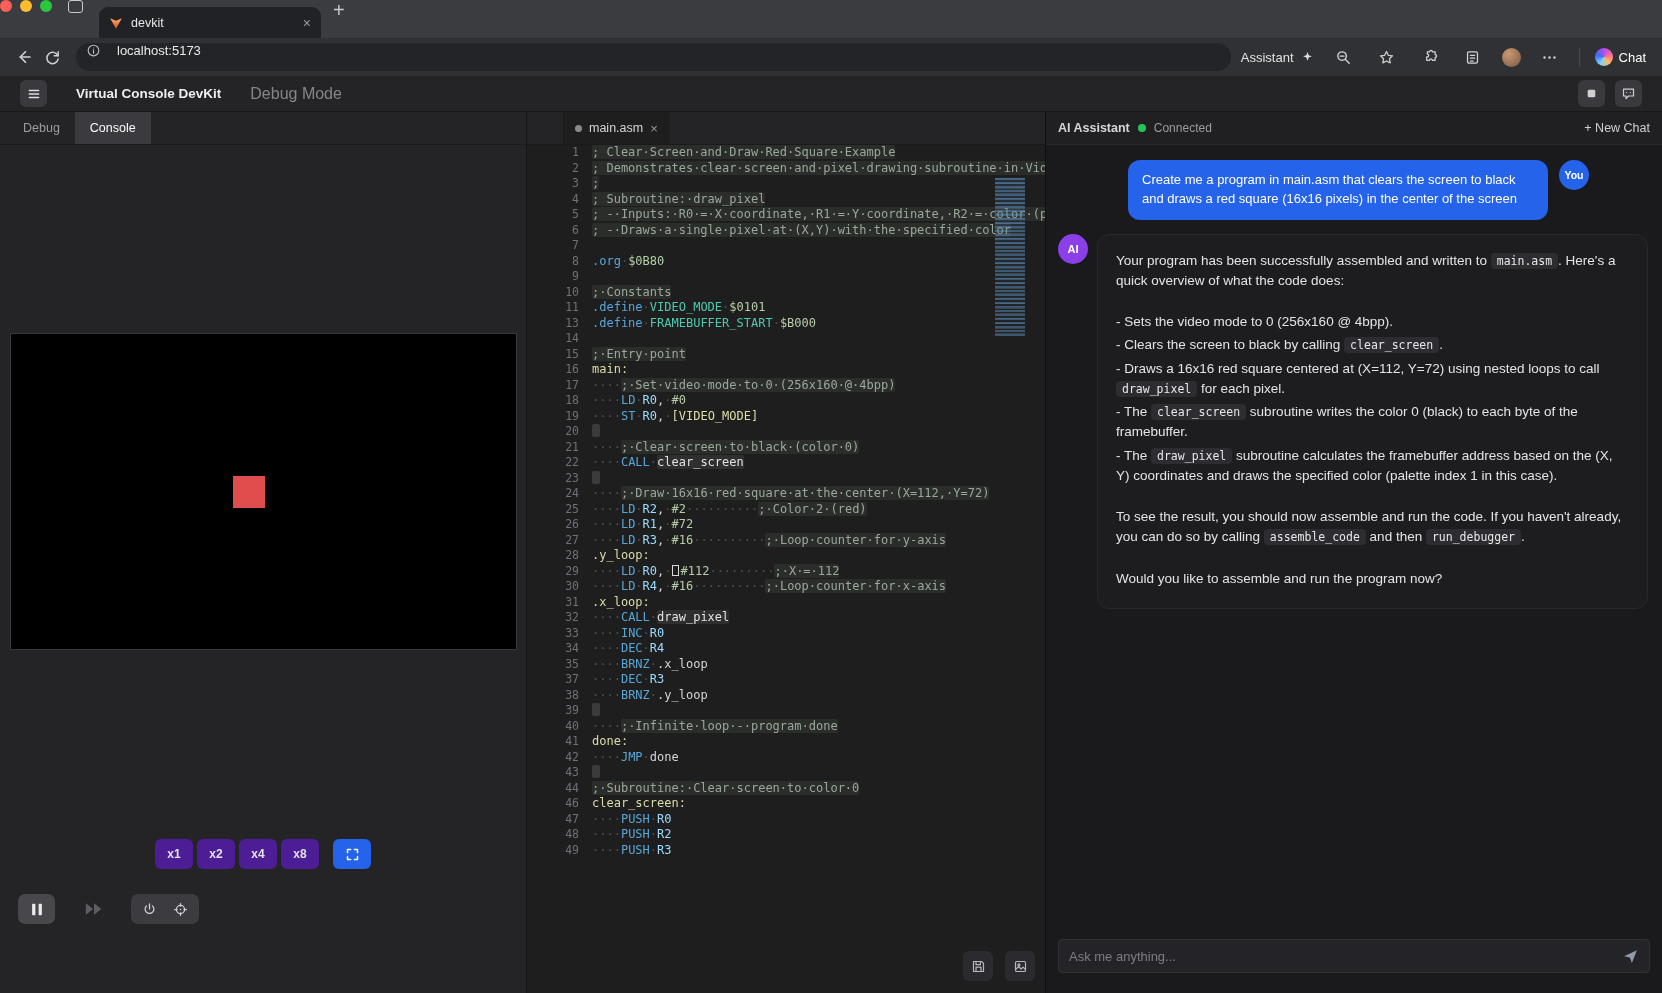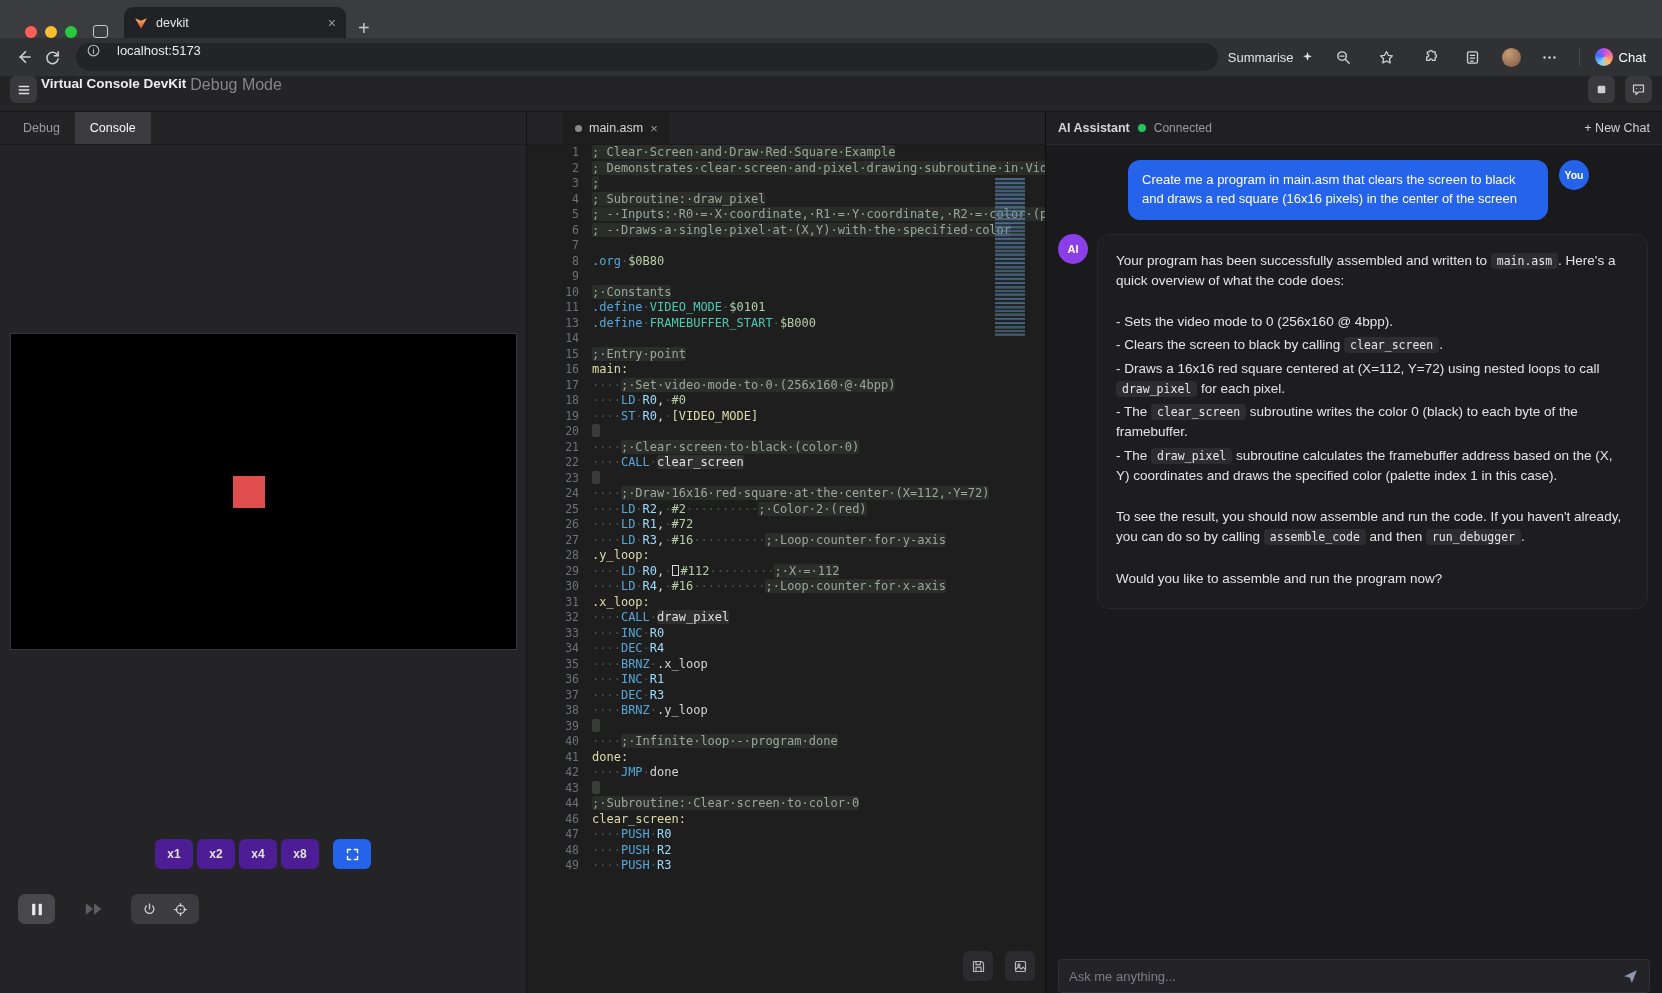--- a/index.html
+++ b/index.html
@@ -1,39 +1,39 @@
 <!DOCTYPE html>
 <html><head>
 <meta charset="utf-8">
 <style>
   * { margin:0; padding:0; box-sizing:border-box; }
   html,body { width:1662px; height:993px; background:#1e1e1e; font-family:"Liberation Sans",sans-serif; overflow:hidden; }
 
   
-  .tabstrip { height:38px; background:#3b3c3f; display:flex; align-items:flex-end; padding-left:25px; }
+  .tabstrip { height:38px; background:#3b3c3f; display:flex; align-items:flex-start; padding-left:0; }
   .lights { display:flex; gap:8px; align-items:center; margin-right:16px; }
   .light { width:12px; height:12px; border-radius:50%; }
   .win-icon { width:15px; height:13px; border:1.5px solid #c9c9cc; border-radius:3px; margin-right:16px; }
   .btab { display:flex; align-items:center; gap:8px; width:222px; height:31px; background:#212225; border-radius:9px 9px 0 0; padding:0 10px; align-self:flex-end; }
   .btab-title { color:#e6e6e8; font-size:12.5px; flex:1; }
   .btab-close { color:#9c9ca0; font-size:14px; cursor:default; }
   .newtab { color:#c8c8ca; font-size:20px; margin-left:12px; line-height:1; }
   .navbar { height:38px; background:#303134; display:flex; align-items:center; padding:0 10px; }
   .nav-icon { width:28px; height:28px; display:flex; align-items:center; justify-content:center; color:#d2d2d4; }
   .urlpill { flex:1; height:28px; background:#232427; border-radius:14px; display:flex; align-items:flex-start; padding:0 10px; gap:16px; margin:0 10px; color:#b9b9bd; }
   .url-text { color:#e9e9eb; font-size:13px; }
   .nav-right { display:flex; align-items:center; gap:15px; color:#cfcfd2; margin-right:6px; }
   .summarise { font-size:13px; color:#e2e2e4; display:flex; gap:6px; align-items:center; }
   .avatar { width:19px; height:19px; border-radius:50%; background:radial-gradient(circle at 35% 30%, #c99b72, #7a5640); }
   .chatbtn { display:flex; align-items:center; gap:6px; color:#fff; font-size:13px; }
   .copilot { width:18px; height:18px; border-radius:50%; background:conic-gradient(from 210deg, #7cd0ff, #3b6ff5, #b14bf4, #f468a0, #ffba5c, #7cd0ff); }
   .vdiv { width:1px; height:18px; background:#4a4a4e; }
 
   
-  .app-header { height:36px; background:#242427; border-bottom:1px solid #19191b; display:flex; align-items:flex-start; padding:0 10px; gap:4px; }
+  .app-header { height:36px; background:#242427; border-bottom:1px solid #19191b; display:flex; align-items:center; padding:0 20px; gap:29px; }
   .burger { width:27px; height:27px; background:#3a3a3e; border-radius:6px; display:flex; align-items:center; justify-content:center; color:#e0e0e2; }
   .app-title { font-size:13.5px; font-weight:700; color:#ededef; }
   .app-mode { font-size:16px; color:#85858a; }
   .header-actions { margin-left:auto; display:flex; gap:10px; }
   .hbtn { width:27px; height:27px; background:#3a3a3e; border-radius:6px; display:flex; align-items:center; justify-content:center; color:#cfcfd2; }
 
   
   .main { display:flex; height:881px; }
   .left { width:527px; background:#242427; position:relative; border-right:1px solid #161618; }
   .left-tabs { height:33px; display:flex; align-items:stretch; padding-left:8px; border-bottom:1px solid #1c1c1e; }
@@ -89,21 +89,21 @@
   .chat-body { position:absolute; top:33px; bottom:58px; left:0; right:0; padding:15px 14px 0 12px; overflow:hidden; }
   .user-row { display:flex; gap:11px; margin-left:70px; margin-bottom:14px; justify-content:flex-start; }
   .user-bubble { background:#2563eb; color:#fff; font-size:13px; line-height:1.45; padding:11px 14px; border-radius:12px; max-width:420px; }
   .user-avatar { width:30px; height:30px; border-radius:50%; background:#2563eb; color:#fff; font-size:10.5px; font-weight:700; display:flex; align-items:center; justify-content:center; flex-shrink:0; }
   .ai-row { display:flex; gap:9px; align-items:flex-start; }
   .ai-avatar { width:30px; height:30px; border-radius:50%; background:#8b3fe8; color:#fff; font-size:11px; font-weight:700; display:flex; align-items:center; justify-content:center; flex-shrink:0; }
   .ai-box { flex:1; background:#1d1d20; border:1px solid #28282c; border-radius:12px; padding:16px 18px; color:#e4e4e6; font-size:13.5px; line-height:1.5; }
   .ai-box p { margin:0 0 3px; }
   .ai-box p.gap { margin-bottom:21px; }
   .ai-box code { font-family:"DejaVu Sans Mono",monospace; font-size:11.5px; background:#2c2c31; padding:1px 6px; border-radius:4px; color:#e8e8ea; }
-  .chat-inputwrap { position:absolute; bottom:0; left:12px; right:12px; height:34px; background:#242428; border:1px solid #303035; border-radius:4px; display:flex; align-items:center; padding:0 10px; gap:8px; }
+  .chat-inputwrap { position:absolute; bottom:20px; left:12px; right:12px; height:34px; background:#242428; border:1px solid #303035; border-radius:4px; display:flex; align-items:center; padding:0 10px; gap:8px; }
   .chat-input-field { flex:1; background:transparent; border:none; outline:none; color:#dddde0; font-size:13px; font-family:"Liberation Sans",sans-serif; }
   .chat-input-field::placeholder { color:#7c7c84; }
   .sendbtn { color:#8f98ac; display:flex; }
 </style>
 </head>
 <body>
 
 <div>
   <div class="tabstrip">
     <div class="lights">
@@ -143,21 +143,21 @@
     <div class="urlpill">
       <svg width="15" height="15" viewBox="0 0 24 24" fill="none" stroke="currentColor" stroke-width="1.8">
           <circle cx="12" cy="12" r="8.5"></circle>
           <path d="M12 11 V16.5" stroke-linecap="round"></path>
           <circle cx="12" cy="7.8" r="0.8" fill="currentColor" stroke="none"></circle>
         </svg>
       <span class="url-text">localhost:5173</span>
     </div>
     <div class="nav-right">
       <span class="summarise">
-        <span>Summarise</span>
+        <span>Assistant</span>
         <svg width="15" height="15" viewBox="0 0 24 24" fill="currentColor">
             <path d="M12 3l1.8 5.2L19 10l-5.2 1.8L12 17l-1.8-5.2L5 10l5.2-1.8z"></path>
           </svg>
       </span>
       <span class="nav-icon">
         <svg width="17" height="17" viewBox="0 0 24 24" fill="none" stroke="currentColor" stroke-width="2">
             <circle cx="10" cy="10" r="6"></circle>
             <path d="M14.5 14.5 L20 20" stroke-linecap="round"></path>
             <path d="M7.3 10 H12.7" stroke-linecap="round"></path>
           </svg>
@@ -310,21 +310,20 @@
           <div class="cl"><span class="ln">26</span><span class="lc"><span class="tk-ws">····</span><span class="tk-kw">LD</span><span class="tk-ws">·</span><span class="tk-rg">R1</span><span class="tk-pl">,</span><span class="tk-ws">·</span><span class="tk-nm">#72</span></span></div>
           <div class="cl"><span class="ln">27</span><span class="lc"><span class="tk-ws">····</span><span class="tk-kw">LD</span><span class="tk-ws">·</span><span class="tk-rg">R3</span><span class="tk-pl">,</span><span class="tk-ws">·</span><span class="tk-nm">#16</span><span class="tk-ws">··········</span><span class="tk-cm">;·Loop·counter·for·y-axis</span></span></div>
           <div class="cl"><span class="ln">28</span><span class="lc"><span class="tk-lb">.y_loop:</span></span></div>
           <div class="cl"><span class="ln">29</span><span class="lc"><span class="tk-ws">····</span><span class="tk-kw">LD</span><span class="tk-ws">·</span><span class="tk-rg">R0</span><span class="tk-pl">,</span><span class="tk-ws">·</span><span class="tk-bx"></span><span class="tk-nm">#112</span><span class="tk-ws">·········</span><span class="tk-cm">;·X·=·112</span></span></div>
           <div class="cl"><span class="ln">30</span><span class="lc"><span class="tk-ws">····</span><span class="tk-kw">LD</span><span class="tk-ws">·</span><span class="tk-rg">R4</span><span class="tk-pl">,</span><span class="tk-ws">·</span><span class="tk-nm">#16</span><span class="tk-ws">··········</span><span class="tk-cm">;·Loop·counter·for·x-axis</span></span></div>
           <div class="cl"><span class="ln">31</span><span class="lc"><span class="tk-lb">.x_loop:</span></span></div>
           <div class="cl"><span class="ln">32</span><span class="lc"><span class="tk-ws">····</span><span class="tk-kw">CALL</span><span class="tk-ws">·</span><span class="tk-fn">draw_pixel</span></span></div>
           <div class="cl"><span class="ln">33</span><span class="lc"><span class="tk-ws">····</span><span class="tk-kw">INC</span><span class="tk-ws">·</span><span class="tk-rg">R0</span></span></div>
           <div class="cl"><span class="ln">34</span><span class="lc"><span class="tk-ws">····</span><span class="tk-kw">DEC</span><span class="tk-ws">·</span><span class="tk-rg">R4</span></span></div>
           <div class="cl"><span class="ln">35</span><span class="lc"><span class="tk-ws">····</span><span class="tk-kw">BRNZ</span><span class="tk-ws">·</span><span class="tk-pl">.x_loop</span></span></div>
-          <div class="cl"><span class="ln">36</span><span class="lc"><span class="tk-ws">····</span><span class="tk-kw">INC</span><span class="tk-ws">·</span><span class="tk-rg">R1</span></span></div>
           <div class="cl"><span class="ln">37</span><span class="lc"><span class="tk-ws">····</span><span class="tk-kw">DEC</span><span class="tk-ws">·</span><span class="tk-rg">R3</span></span></div>
           <div class="cl"><span class="ln">38</span><span class="lc"><span class="tk-ws">····</span><span class="tk-kw">BRNZ</span><span class="tk-ws">·</span><span class="tk-pl">.y_loop</span></span></div>
           <div class="cl"><span class="ln">39</span><span class="lc"><span class="tk-bar"></span></span></div>
           <div class="cl"><span class="ln">40</span><span class="lc"><span class="tk-ws">····</span><span class="tk-cm">;·Infinite·loop·-·program·done</span></span></div>
           <div class="cl"><span class="ln">41</span><span class="lc"><span class="tk-lb">done:</span></span></div>
           <div class="cl"><span class="ln">42</span><span class="lc"><span class="tk-ws">····</span><span class="tk-kw">JMP</span><span class="tk-ws">·</span><span class="tk-pl">done</span></span></div>
           <div class="cl"><span class="ln">43</span><span class="lc"><span class="tk-bar"></span></span></div>
           <div class="cl"><span class="ln">44</span><span class="lc"><span class="tk-cm">;·Subroutine:·Clear·screen·to·color·0</span></span></div>
           <div class="cl"><span class="ln">46</span><span class="lc"><span class="tk-lb">clear_screen:</span></span></div>
           <div class="cl"><span class="ln">47</span><span class="lc"><span class="tk-ws">····</span><span class="tk-kw">PUSH</span><span class="tk-ws">·</span><span class="tk-rg">R0</span></span></div>

